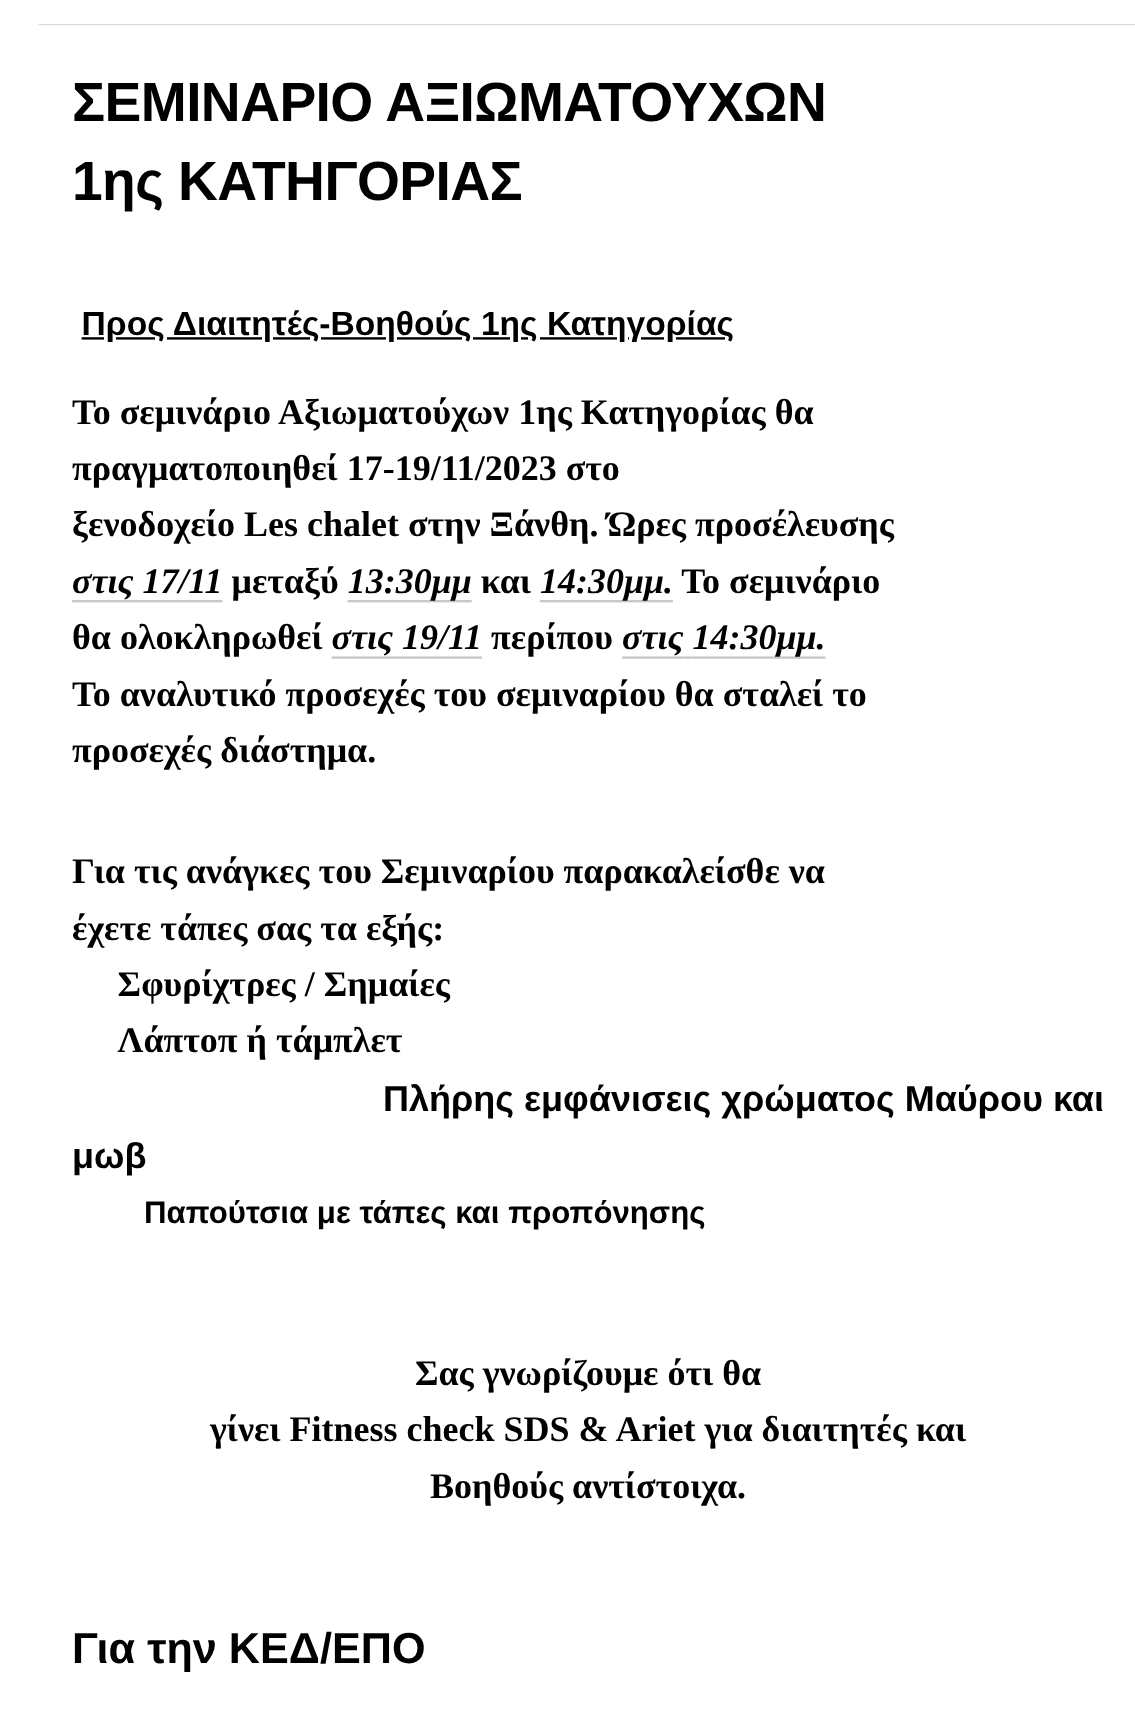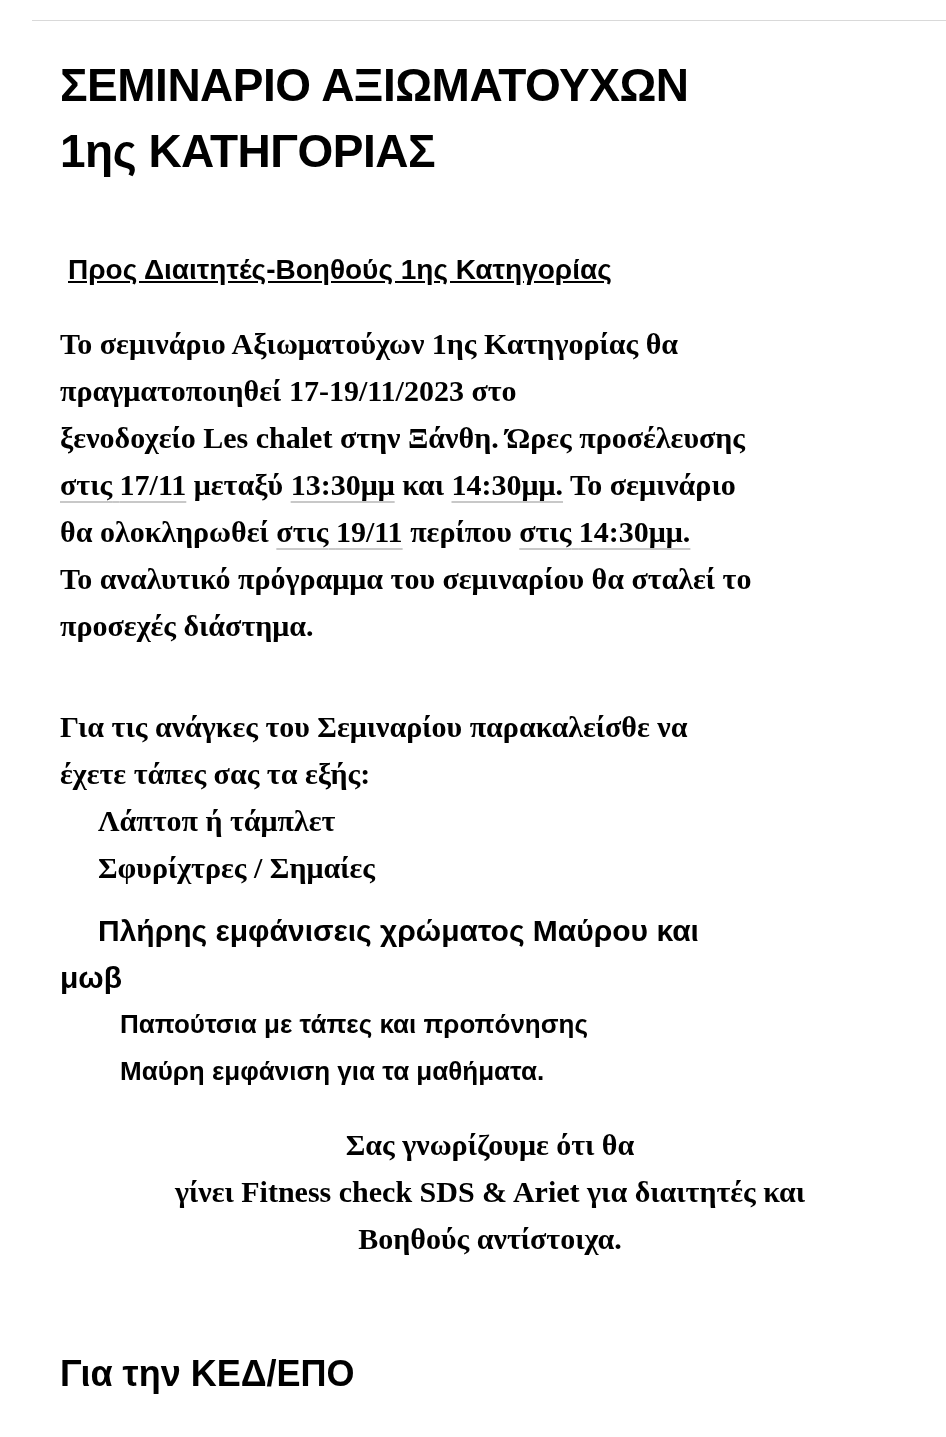--- a/index.html
+++ b/index.html
@@ -5,59 +5,58 @@
   html, body { margin: 0; padding: 0; background: #ffffff; }
   body { width: 946px; height: 1437px; position: relative; overflow: hidden; color: #000; }
   .topline { position: absolute; left: 32px; right: 0; top: 20px; height: 1px; background: #d9d9d9; }
   .sans { font-family: "Liberation Sans", sans-serif; font-weight: bold; }
   .serif { font-family: "Liberation Serif", serif; font-weight: bold; }
   .title { position: absolute; left: 60px; top: 52px; font-size: 46px; line-height: 66px; letter-spacing: -0.5px; }
   .to { position: absolute; left: 68px; top: 248px; font-size: 28px; line-height: 44px; text-decoration: underline; }
   .para1 { position: absolute; left: 60px; top: 320px; width: 860px; font-size: 30px; line-height: 47px; }
   .para2 { position: absolute; left: 60px; top: 703px; width: 860px; font-size: 30px; line-height: 47px; }
   .item-serif { padding-left: 38px; font-size: 30px; line-height: 47px; }
-  .item-sans1 { padding-left: 38px; font-size: 30px; line-height: 47px; margin-top: 16px; }
+  .item-sans1 { padding-left: 38px; font-size: 30px; line-height: 47px; margin-top: 2px; text-align: right; }
   .cont { font-size: 30px; line-height: 47px; }
   .item-sans2 { padding-left: 60px; font-size: 26px; line-height: 47px; }
   .para3 { position: absolute; left: 60px; top: 1121px; width: 860px; font-size: 30px; line-height: 47px; text-align: center; }
   .sign { position: absolute; left: 60px; top: 1352px; font-size: 36px; line-height: 44px; }
-  .ul { text-decoration: underline; text-decoration-color: #c8c8c8; text-decoration-thickness: 2px; text-underline-offset: 6px; }
+  .ul { text-decoration: underline; text-decoration-color: #c8c8c8; text-decoration-thickness: 2px; text-underline-offset: 6px; font-style: italic; }
   .line { display: block; white-space: nowrap; }
 </style>
 </head>
 <body>
 
 <div class="topline"></div>
 
 <div class="title sans">
   <span class="line">ΣΕΜΙΝΑΡΙΟ ΑΞΙΩΜΑΤΟΥΧΩΝ</span>
   <span class="line">1ης ΚΑΤΗΓΟΡΙΑΣ</span>
 </div>
 
 <div class="to sans">Προς Διαιτητές-Βοηθούς 1ης Κατηγορίας</div>
 
 <div class="para1 serif">
   <span class="line">Το σεμινάριο Αξιωματούχων 1ης Κατηγορίας θα</span>
   <span class="line">πραγματοποιηθεί 17-19/11/2023 στο</span>
   <span class="line">ξενοδοχείο Les chalet στην Ξάνθη. Ώρες προσέλευσης</span>
   <span class="line"><span class="ul"><span>στις</span><span> </span><span>17/11</span></span><span> μεταξύ </span><span class="ul">13:30μμ</span><span> και </span><span class="ul">14:30μμ.</span><span> Το σεμινάριο</span></span>
   <span class="line"><span>θα ολοκληρωθεί </span><span class="ul"><span>στις</span><span> </span><span>19/11</span></span><span> περίπου </span><span class="ul"><span>στις</span><span> </span><span>14:30μμ.</span></span></span>
-  <span class="line">Το αναλυτικό πρόγραμμα του σεμιναρίου θα σταλεί το</span>
+  <span class="line">Το αναλυτικό προσεχές του σεμιναρίου θα σταλεί το</span>
   <span class="line">προσεχές διάστημα.</span>
 </div>
 
 <div class="para2">
   <span class="line serif">Για τις ανάγκες του Σεμιναρίου παρακαλείσθε να</span>
   <span class="line serif">έχετε τάπες σας τα εξής:</span>
+  <span class="line serif item-serif">Σφυρίχτρες / Σημαίες</span>
   <span class="line serif item-serif">Λάπτοπ ή τάμπλετ</span>
-  <span class="line serif item-serif">Σφυρίχτρες / Σημαίες</span>
   <span class="line sans item-sans1">Πλήρης εμφάνισεις χρώματος Μαύρου και</span>
   <span class="line sans cont">μωβ</span>
   <span class="line sans item-sans2">Παπούτσια με τάπες και προπόνησης</span>
-  <span class="line sans item-sans2">Μαύρη εμφάνιση για τα μαθήματα.</span>
 </div>
 
 <div class="para3 serif">
   <span class="line">Σας γνωρίζουμε ότι θα</span>
   <span class="line">γίνει Fitness check SDS &amp; Ariet για διαιτητές και</span>
   <span class="line">Βοηθούς αντίστοιχα.</span>
 </div>
 
 <div class="sign sans">Για την ΚΕΔ/ΕΠΟ</div>
 

